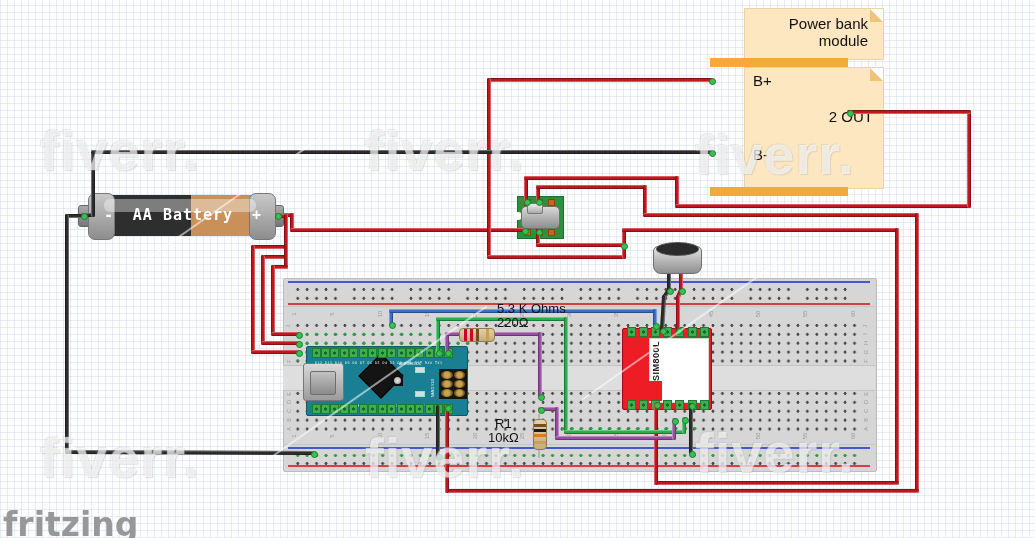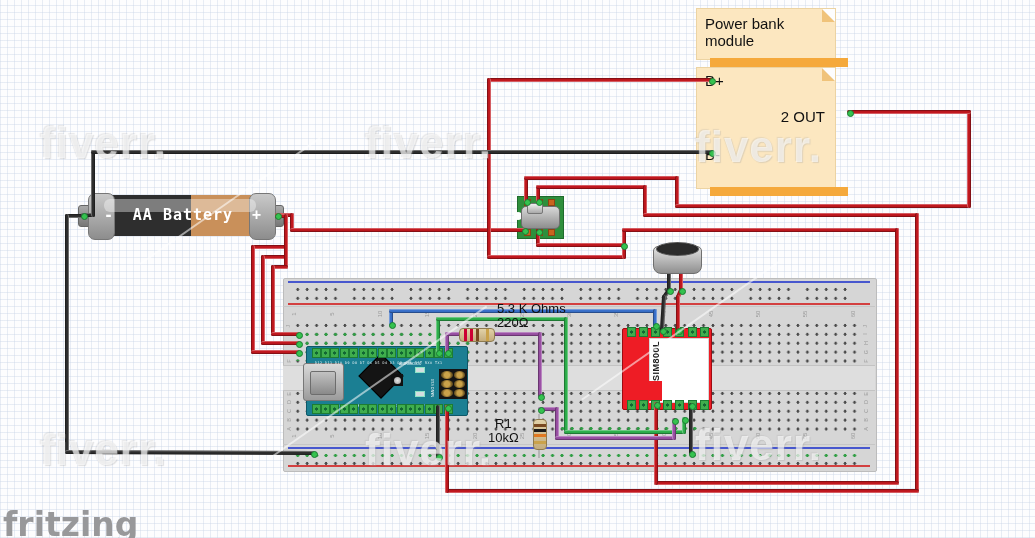--- a/index.html
+++ b/index.html
@@ -40,22 +40,22 @@
   .batt-cap{position:absolute;width:25px;height:45px;background:linear-gradient(180deg,#c9c9c9,#8d8d8d);
     border-radius:7px;border:1px solid #777;}
   #batt-body{position:absolute;left:100px;top:195px;width:160px;height:41px;
     background:linear-gradient(90deg,#2e2e2e 0 57%, #c9905a 57%);border-radius:4px 10px 10px 4px;}
   #batt-shine{position:absolute;left:104px;top:199px;width:152px;height:13px;
     background:rgba(255,255,255,.38);border-radius:6px;}
   #batt-text{position:absolute;left:104px;top:206px;width:158px;display:flex;
     justify-content:space-between;color:#fff;font-family:"DejaVu Sans Mono",monospace;
     font-size:15px;font-weight:bold;letter-spacing:1px;}
   
-  .note{position:absolute;left:696px;width:138px;background:#fce7c0;
-    border:1px solid #ecd3a2;z-index:3;}
+  .note{position:absolute;left:744px;width:138px;background:#fce7c0;
+    border:1px solid #ecd3a2;z-index:3;text-align:right;}
   .fold{position:absolute;right:0;top:0;width:0;height:0;
     border-left:13px solid #f0c37a;border-top:13px solid #fdfdfe;}
   .strip{position:absolute;left:710px;width:138px;height:9px;background:#f5a93c;z-index:4;}
   .notetxt{color:#111;font-size:15px;line-height:17px;}
   
   #switch{left:517px;top:196px;width:45px;height:41px;background:#2e8f3c;
     border:1px solid #1f6b2c;z-index:3;}
   .swpad{position:absolute;width:5px;height:5px;background:#c8641e;border:1px solid #8d4413;}
   #slider{position:absolute;left:3px;top:9px;width:37px;height:21px;
     background:linear-gradient(180deg,#d8d8d8,#8e8e8e);border:1px solid #6f6f6f;border-radius:5px;}
@@ -100,21 +100,21 @@
   #mictop{position:absolute;left:2px;top:-5px;width:41px;height:12px;border-radius:50%;
     background:radial-gradient(ellipse,#2b2b2b 60%,#111);border:1px solid #555;}
   
   .res-lead{position:absolute;background:#b5b5b5;z-index:5;}
   .resistor{position:absolute;background:linear-gradient(180deg,#e2d2a8,#c3ac7d);
     border:1px solid #8f7b4e;border-radius:4px;z-index:7;}
   .band{position:absolute;}
   
   .anno{position:absolute;color:#111;font-size:13px;z-index:9;white-space:nowrap;}
   .watermark{position:absolute;z-index:10;color:rgba(255,255,255,.62);font-weight:bold;
-    font-size:44px;letter-spacing:1px;pointer-events:none;
+    font-size:56px;letter-spacing:1px;pointer-events:none;
     text-shadow:1px 1px 1px rgba(160,160,160,.30), -1px -1px 1px rgba(160,160,160,.22);}
   .diag{position:absolute;height:1.5px;background:rgba(255,255,255,.55);z-index:10;pointer-events:none;}
   #fritzing{position:absolute;left:3px;top:505px;font-size:33px;font-weight:bold;
     color:#98989a;letter-spacing:0px;z-index:10;font-family:"DejaVu Sans",sans-serif;}
 </style>
 </head>
 <body>
 
 <div id="canvas">
 

